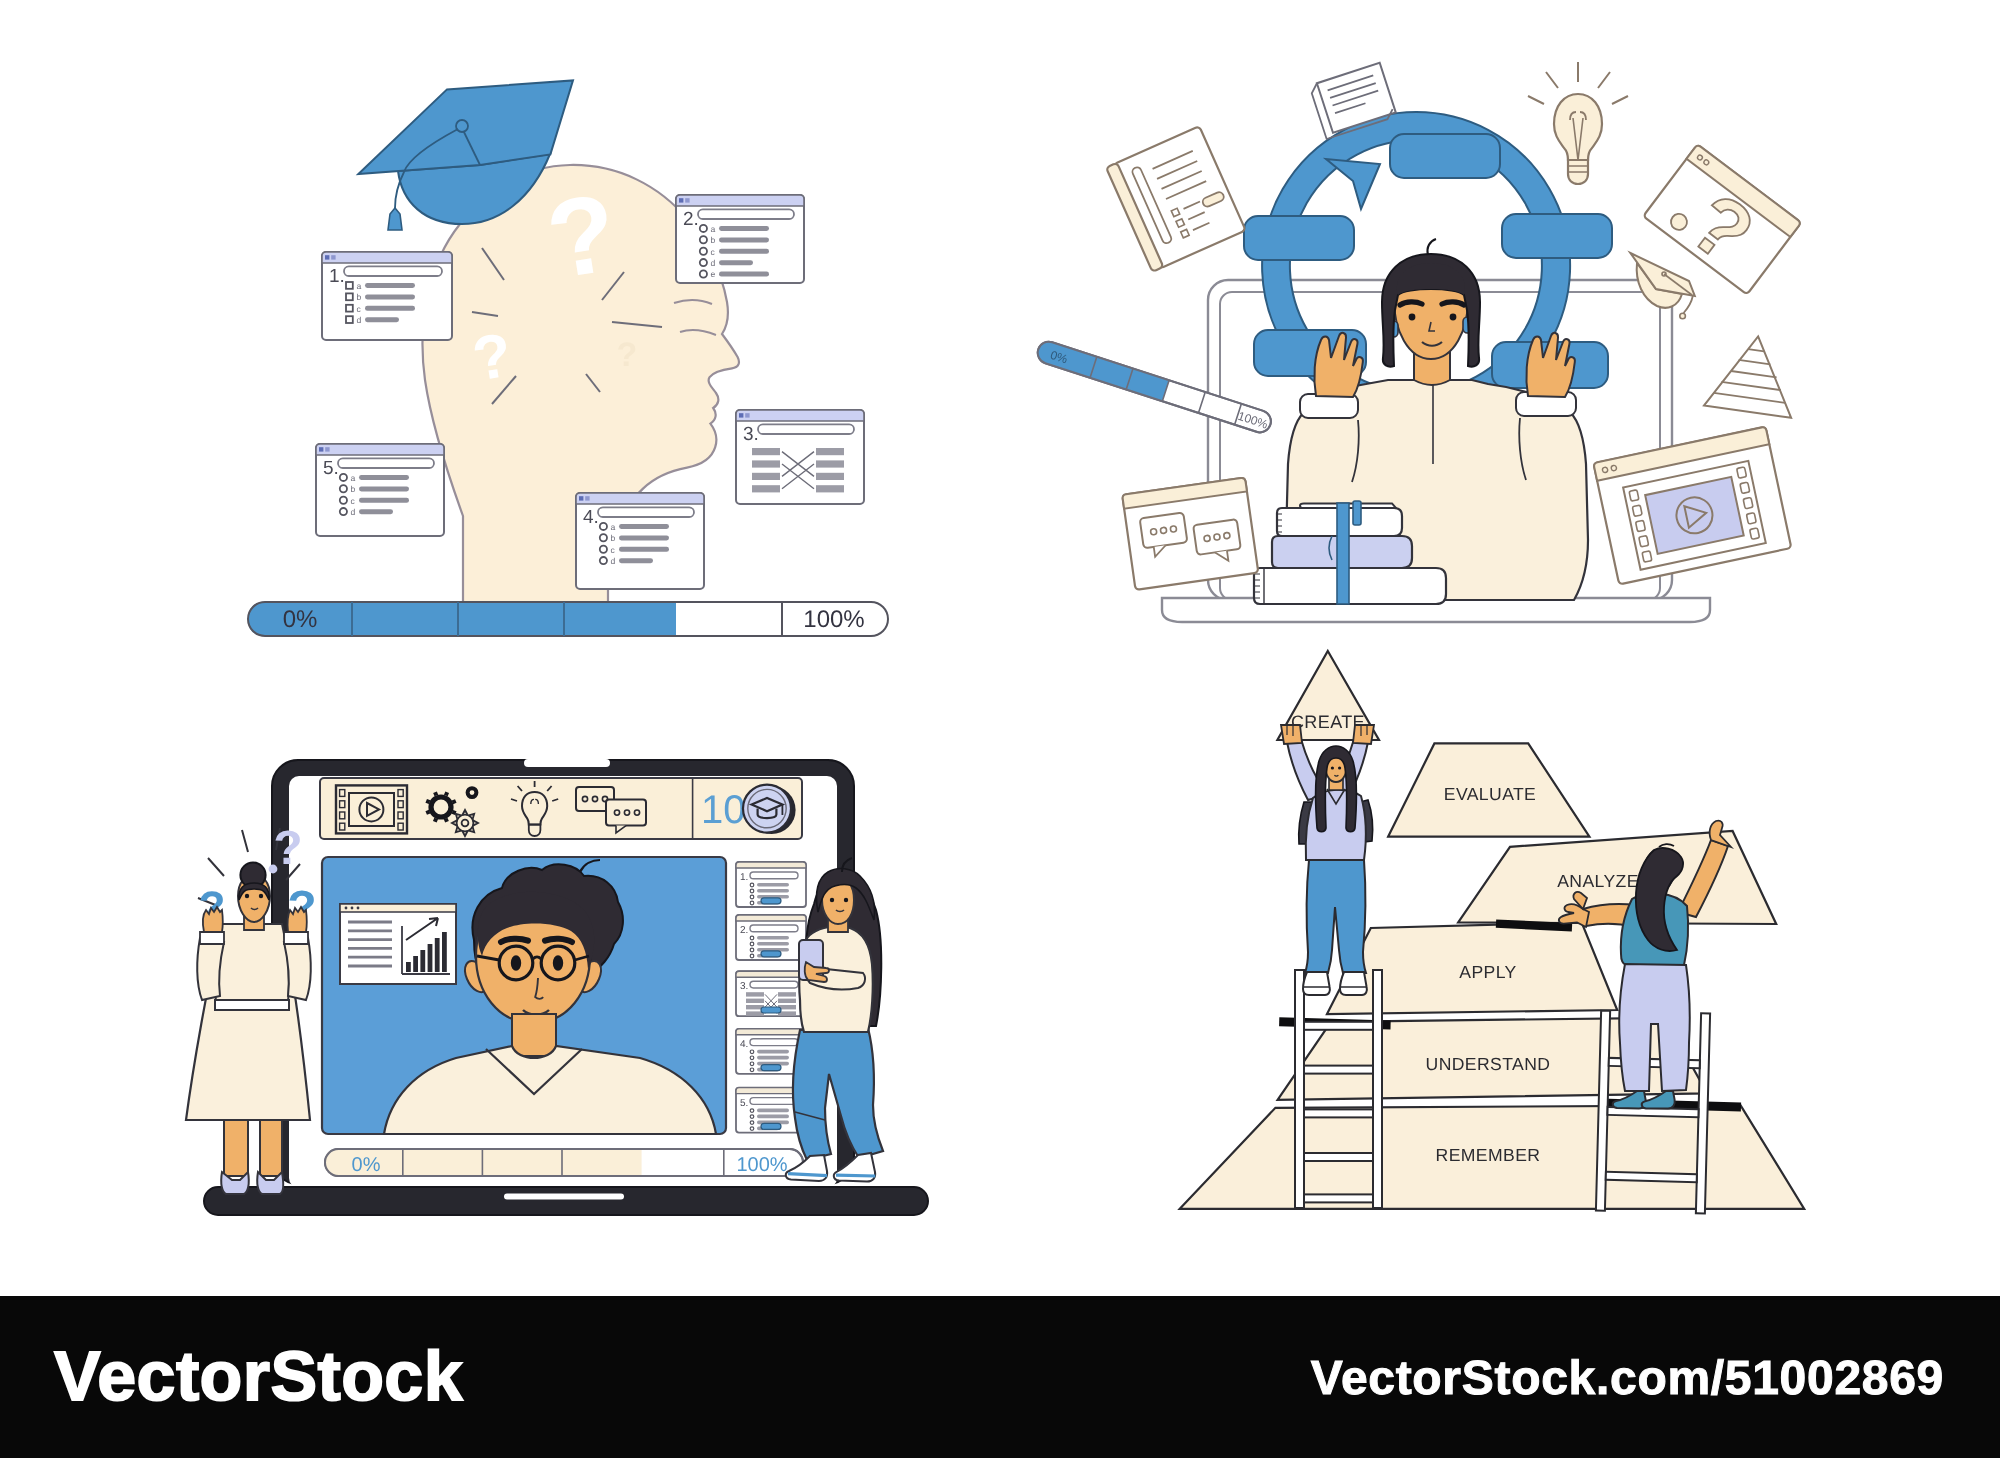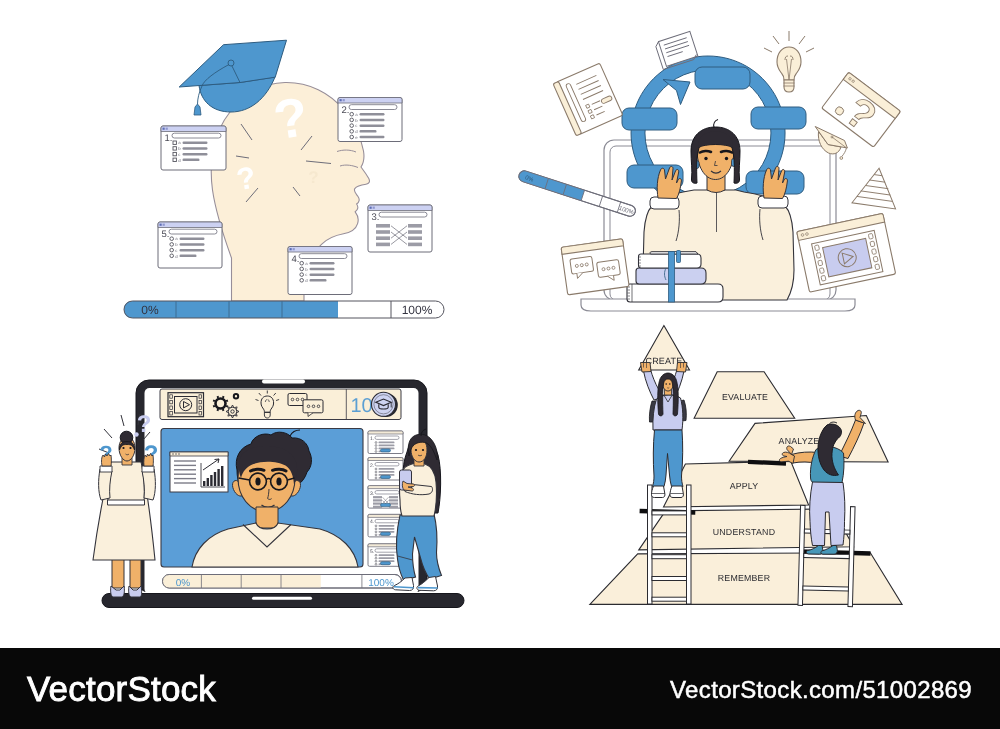--- a/index.html
+++ b/index.html
@@ -1,21 +1,21 @@
 <!DOCTYPE html>
 <html><head>
 <meta charset="utf-8">
 <style>
   html,body{margin:0;padding:0;background:#fff;width:1000px;height:729px;overflow:hidden;}
   #page{position:relative;width:1000px;height:729px;font-family:"Liberation Sans",sans-serif;}
   svg{position:absolute;top:0;left:0;}
   svg text{text-rendering:geometricPrecision;}
   #footer{position:absolute;left:0;top:648px;width:1000px;height:81px;background:#080808;}
-  #flogo{position:absolute;left:27px;top:21px;color:#fff;font-size:35px;font-weight:400;letter-spacing:0.2px;-webkit-text-stroke:0.9px #fff;}
-  #fcode{position:absolute;right:28px;top:28px;color:#fff;font-size:24px;font-weight:400;letter-spacing:0.35px;-webkit-text-stroke:0.5px #fff;}
+  #flogo{position:absolute;left:27px;top:21px;color:#fff;font-size:35px;font-weight:700;letter-spacing:0.2px;-webkit-text-stroke:0.9px #fff;}
+  #fcode{position:absolute;right:28px;top:28px;color:#fff;font-size:24px;font-weight:700;letter-spacing:0.35px;-webkit-text-stroke:0.5px #fff;}
 </style>
 </head>
 <body>
 <div id="page">
 <svg width="1000" height="648" viewBox="0 0 1000 648">
 
 <g>
 
 <path d="M231.5,301 L231.5,258 C225,240 216,214 212.5,190 C208.5,161 214,132 230,112 C244,94.5 262,83 285,82.5 C309,82 330,93 344,110 C354,122.5 361,137 363.5,151 C364.5,157 364,162.5 361,167 C364,171 366.8,175 368.8,178.5 C370.3,181.5 369.3,183.7 366,184.2 C362.5,184.7 357,185.5 354.8,188.6 C353.2,191 355.8,193.5 358,196.5 C360,199.3 359.4,202.2 356.6,204 C358.6,206.8 358.2,209.8 355.2,211.8 C357.8,215.2 359,219.2 357.6,223.6 C356,228.8 351,232.4 343.5,233.8 C335,235.4 327.5,238.5 321.5,244.3 C314,251.5 306,261 304,271 L304,301 Z" fill="#fcefd8" stroke="#978e99" stroke-width="1.1"></path>
 

